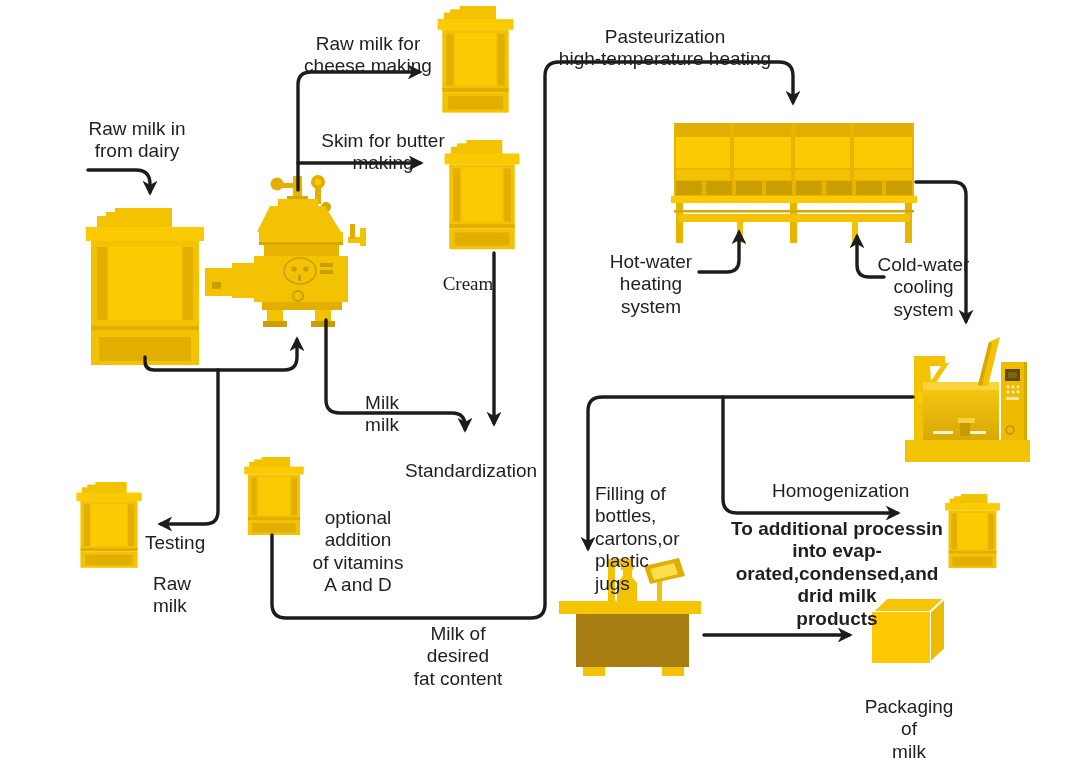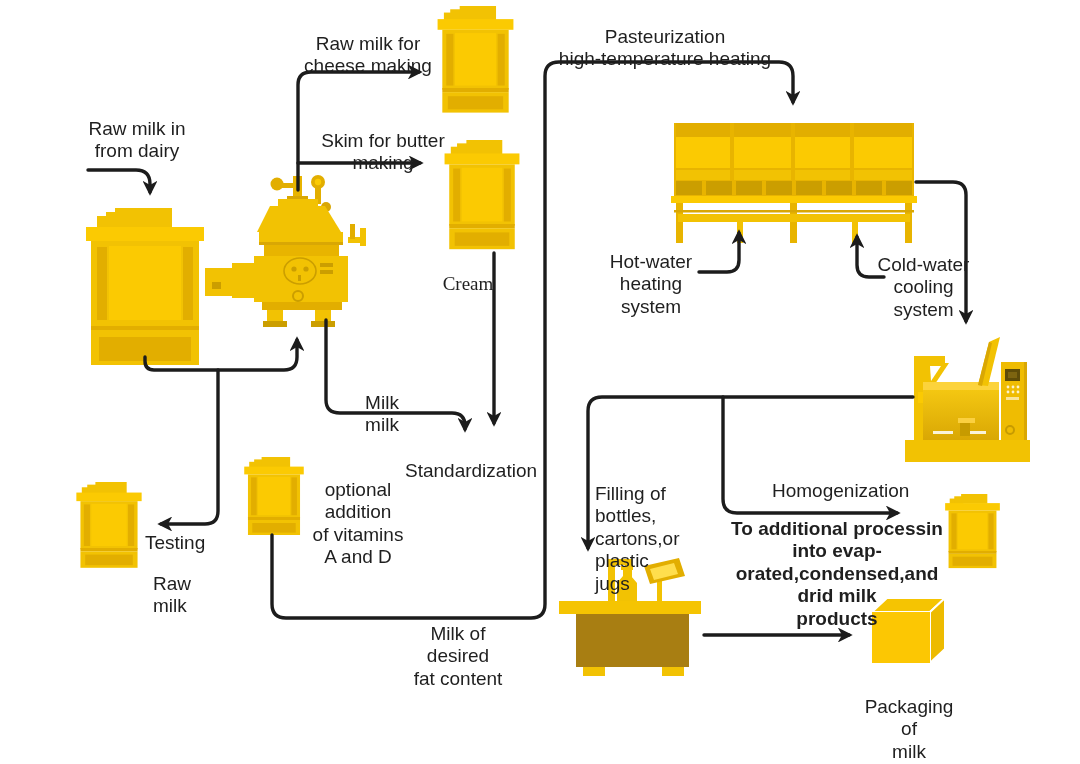--- a/index.html
+++ b/index.html
@@ -219,21 +219,21 @@
   <div class="lbl" style="left:595px; top:251px; width:112px;">Hot-water
 heating system</div>
   <div class="lbl" style="left:876px; top:254px; width:95px;">Cold-water
 cooling
 system</div>
   <div class="lbl" style="left:436px; top:273px; width:64px;font-family:Liberation Serif, serif;">Cream</div>
   <div class="lbl" style="left:346px; top:392px; width:72px;">Milk milk</div>
   <div class="lbl" style="left:405px; top:460px; width:116px;">Standardization</div>
   <div class="lbl left" style="left:145px; top:496px; width:60px;text-align:center;">Testing</div>
   <div class="lbl left" style="left:153px; top:537px; width:70px;">Raw milk</div>
-  <div class="lbl" style="left:297px; top:479px; width:122px;">optional addition
+  <div class="lbl" style="left:297px; top:507px; width:122px;">optional addition
 of vitamins
 A and D</div>
   <div class="lbl left" style="left:595px; top:447px; width:118px;">Filling of bottles,
 cartons,or plastic
 jugs</div>
   <div class="lbl" style="left:772px; top:469px; width:120px;margin-top:11px;">Homogenization</div>
   <div class="lbl" style="left:720px; top:518px; width:234px;font-weight:bold;">To additional processin into evap-
 orated,condensed,and drid milk
 products</div>
   <div class="lbl" style="left:404px; top:623px; width:108px;">Milk of desired

